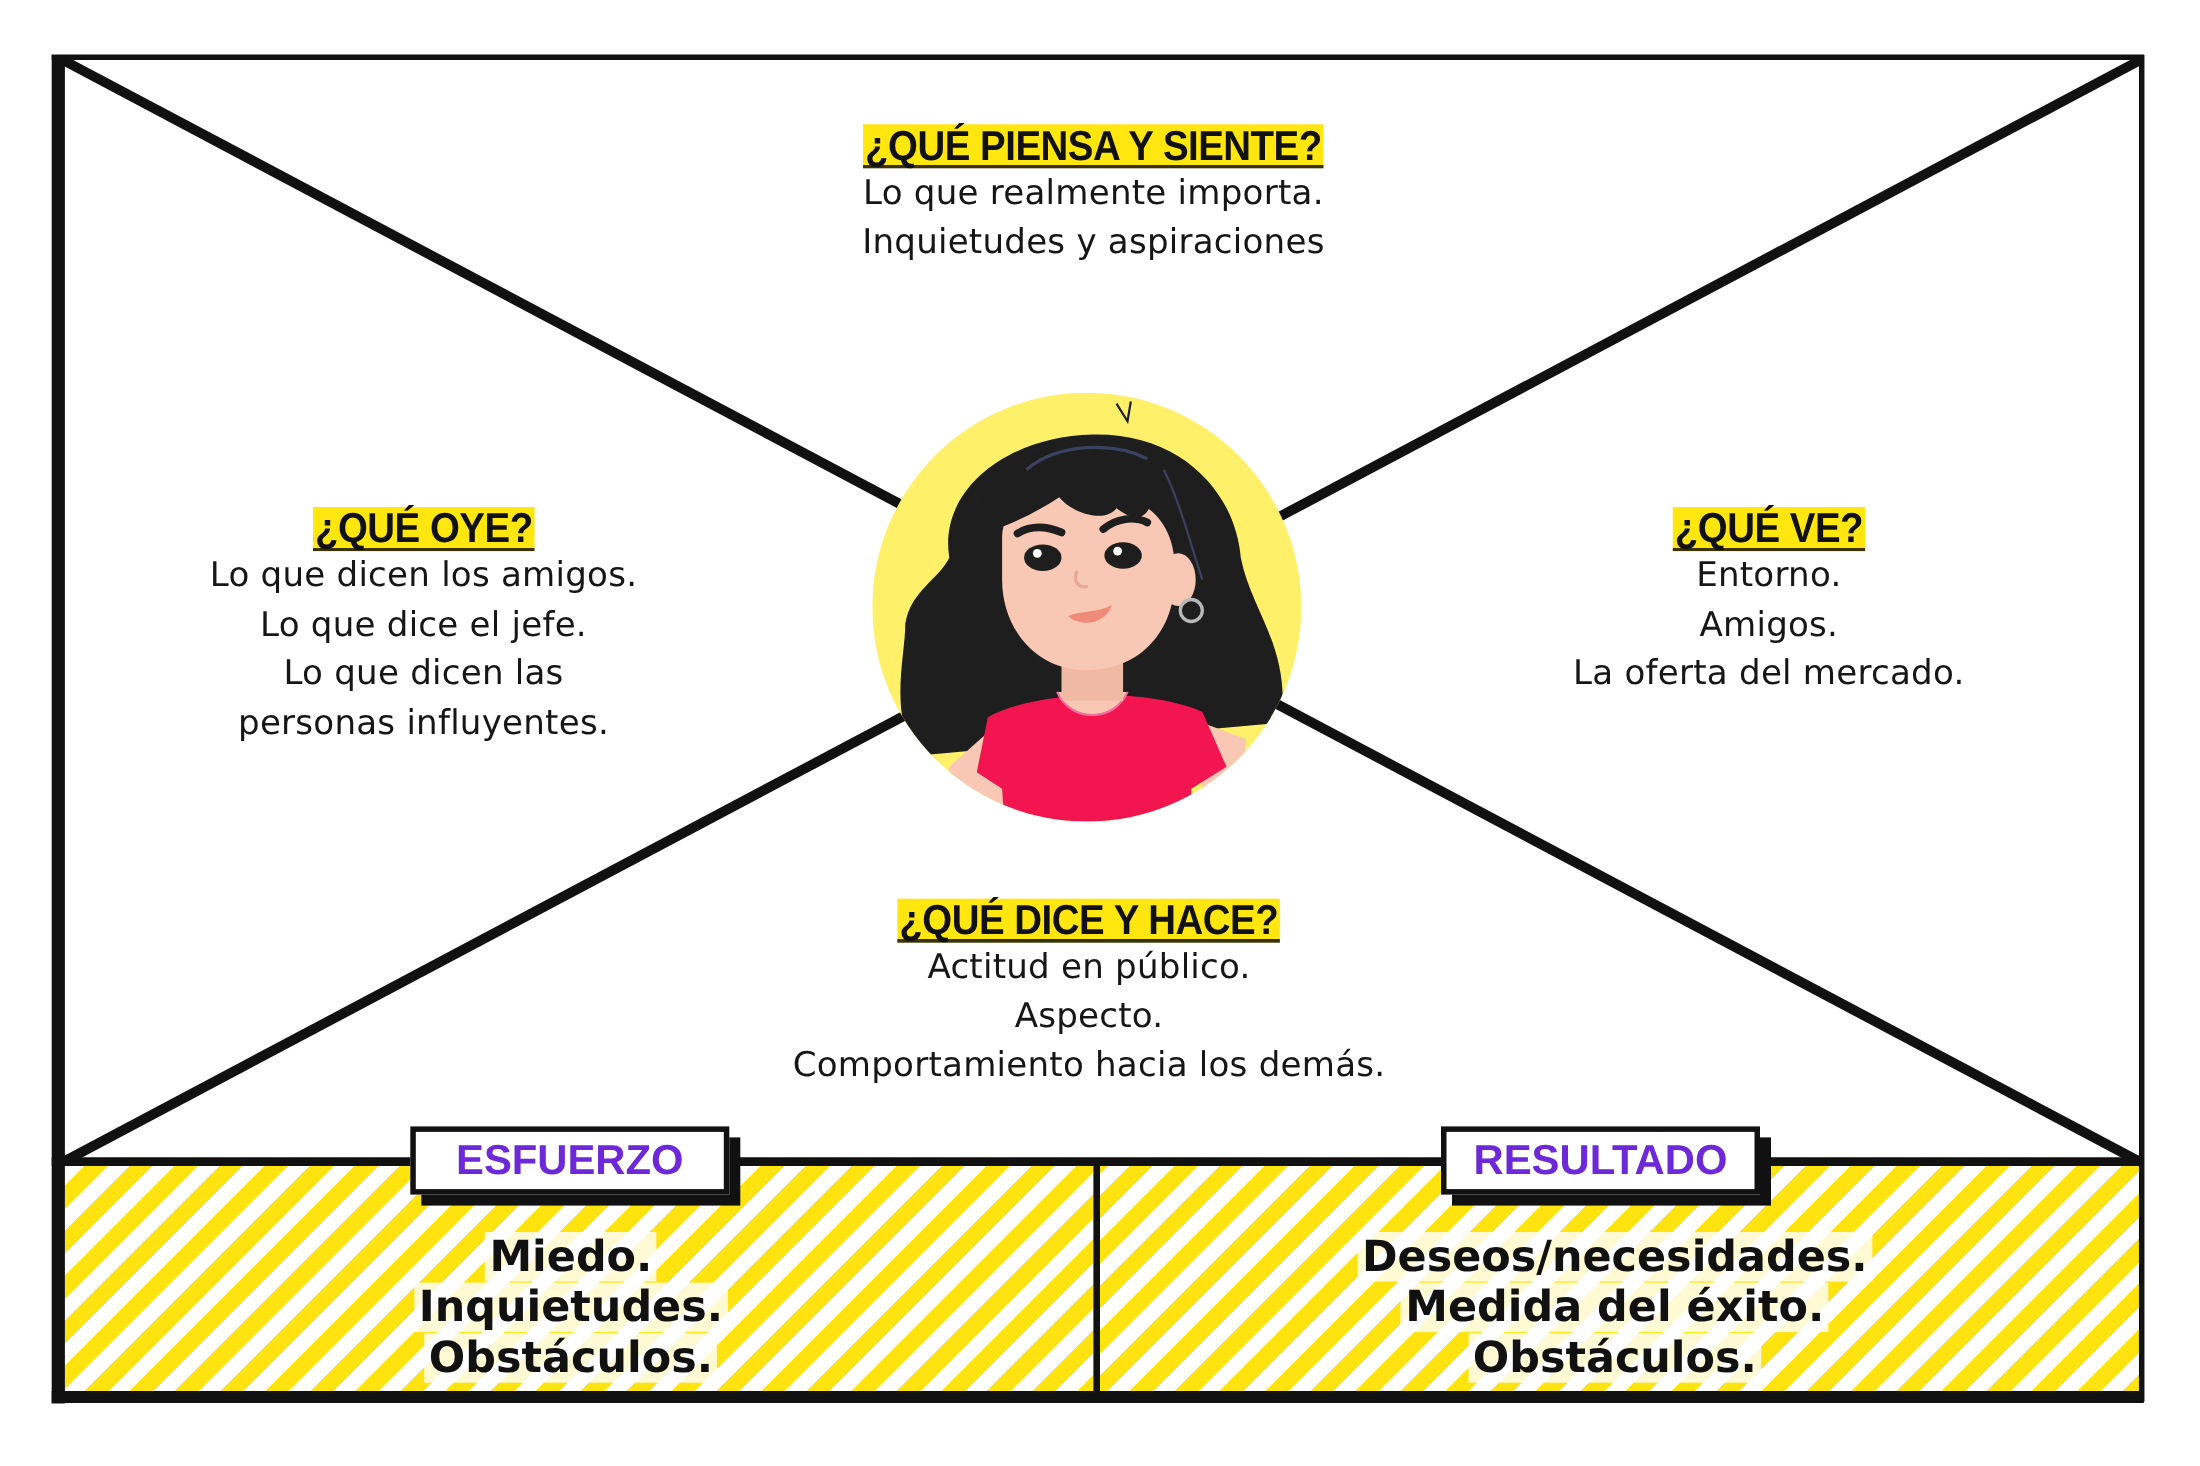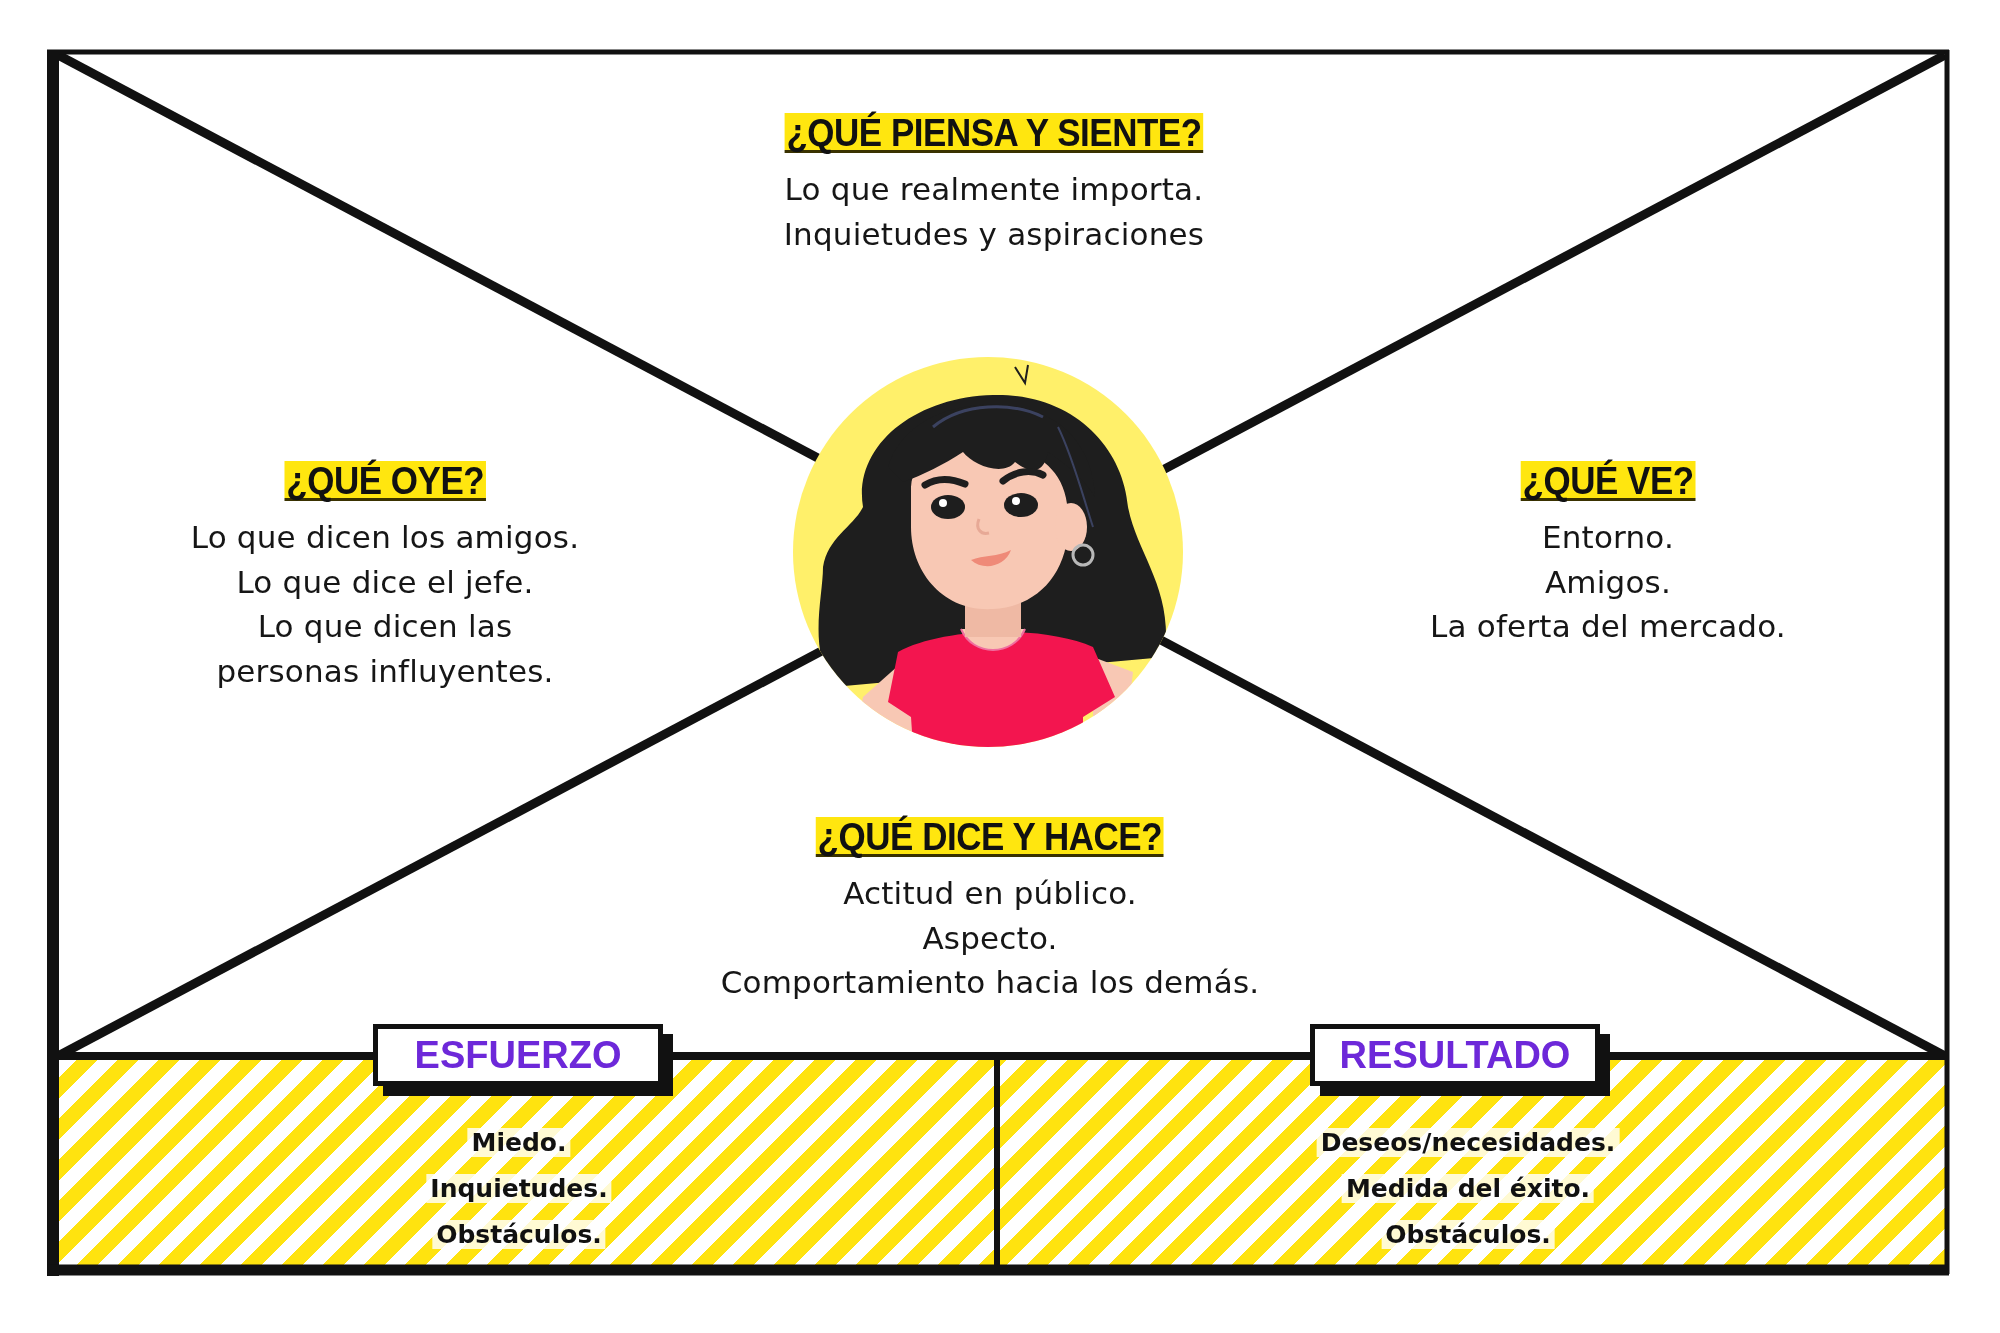--- a/index.html
+++ b/index.html
@@ -6,31 +6,31 @@
   body { width:2000px; height:1333px; position:relative; overflow:hidden;
          font-family:"DejaVu Sans", sans-serif; color:#111; }
   .canvas { position:absolute; left:0; top:0; width:1660px; height:1333px; }
   svg.frame { position:absolute; left:0; top:0; }
   .section { position:absolute; text-align:center; transform:translateX(-50%); white-space:nowrap; }
   .heading { display:inline-block; position:relative; font-family:"Liberation Sans", sans-serif;
              font-weight:bold; font-size:38px; letter-spacing:-0.5px; line-height:40px;
              padding:0 2px; color:#111;
              background:linear-gradient(to bottom, #ffe60f 0, #ffe60f 92%, #3a3200 92%, #3a3200 100%);
              transform:scaleX(0.92); }
-  .lines { margin-top:14px; font-family:"DejaVu Sans", sans-serif; font-size:31px; line-height:44.5px;
+  .lines { font-family:"DejaVu Sans", sans-serif; font-size:31px; line-height:44.5px;
            font-weight:normal; color:#161616; letter-spacing:0.2px; }
   .lines div { display:block; }
   .stripes { position:absolute;
              background:repeating-linear-gradient(-45deg, #ffe30f 0 15px, #ffffff 15px 29px); }
   .label-box { position:absolute; height:62px; border:5px solid #111; background:#fff;
                box-shadow:10px 10px 0 #111; display:flex; align-items:center; justify-content:center;
                font-family:"Liberation Sans", sans-serif; font-weight:bold; font-size:38px; color:#6d28d9;
                box-sizing:border-box; }
   .panel-text { position:absolute; text-align:center; transform:translateX(-50%); white-space:nowrap;
-                font-family:"DejaVu Sans", sans-serif; font-weight:bold; font-size:25px; line-height:46px; color:#111; }
+                font-family:"DejaVu Sans", sans-serif; font-weight:bold; font-size:39px; line-height:46px; color:#111; }
   .panel-text span { background:rgba(255,255,255,0.82); padding:0 4px; }
   .avatar { position:absolute; left:793px; top:357px; width:390px; height:390px; }
 </style>
 </head>
 <body>
 
 <div class="canvas">
 
   <div class="stripes" style="left:59px; top:1058px; width:938px; height:210px;"></div>
   <div class="stripes" style="left:997px; top:1058px; width:950px; height:210px;"></div>

